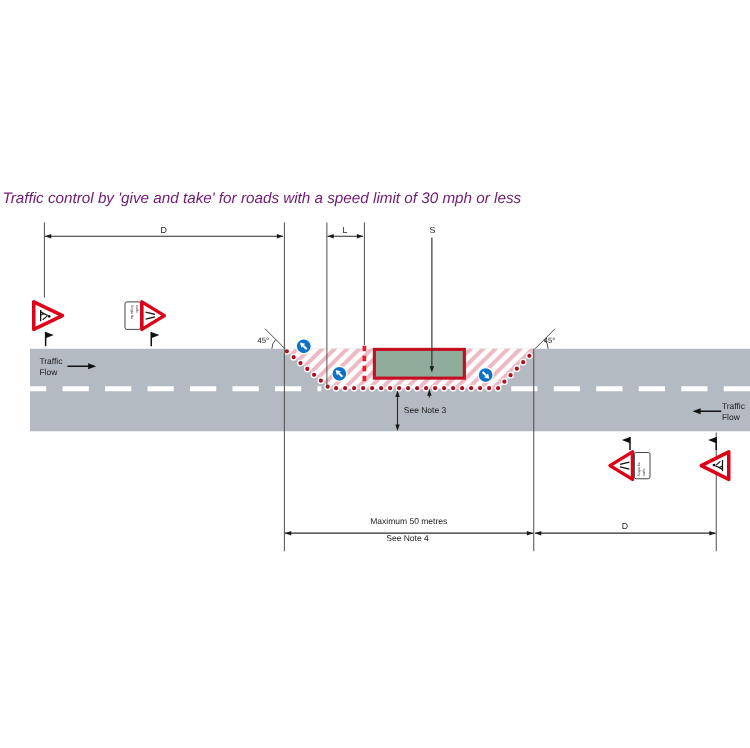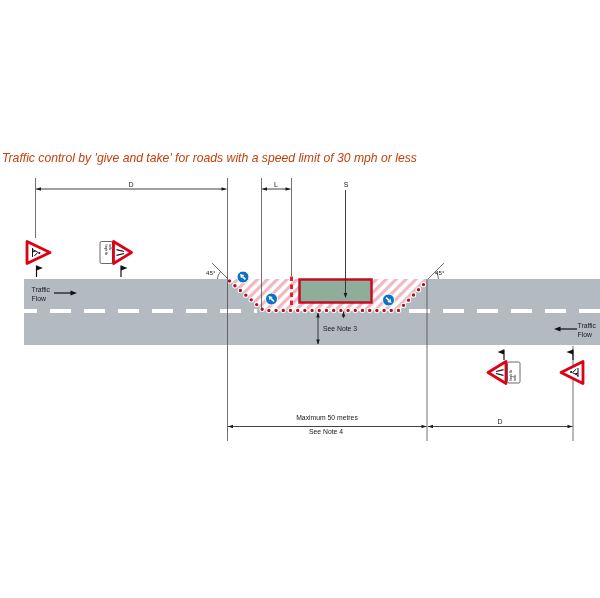--- a/index.html
+++ b/index.html
@@ -1,20 +1,20 @@
 <!DOCTYPE html>
 <html><head>
 <meta charset="utf-8">
 <style>
   html,body{margin:0;padding:0;background:#ffffff;}
   #canvas{position:relative;width:600px;height:598px;background:#ffffff;overflow:hidden;
           font-family:"Liberation Sans","DejaVu Sans",sans-serif;color:#111;}
   .lbl{position:absolute;font-size:7px;color:#1a1a1a;white-space:nowrap;line-height:1;}
   .ctr{transform:translateX(-50%);}
-  .title{position:absolute;left:2px;top:151px;font-size:12.2px;font-style:italic;color:#c2410c;white-space:nowrap;}
+  .title{position:absolute;left:2px;top:151px;font-size:12.2px;font-style:italic;color:#701a75;white-space:nowrap;}
   .small{font-size:6.8px;}
   .tiny{font-size:6.2px;}
   svg{position:absolute;left:0;top:0;}
 </style>
 </head>
 <body>
 
 <div id="canvas">
 
   <div class="title">Traffic control by 'give and take' for roads with a speed limit of 30 mph or less</div>

